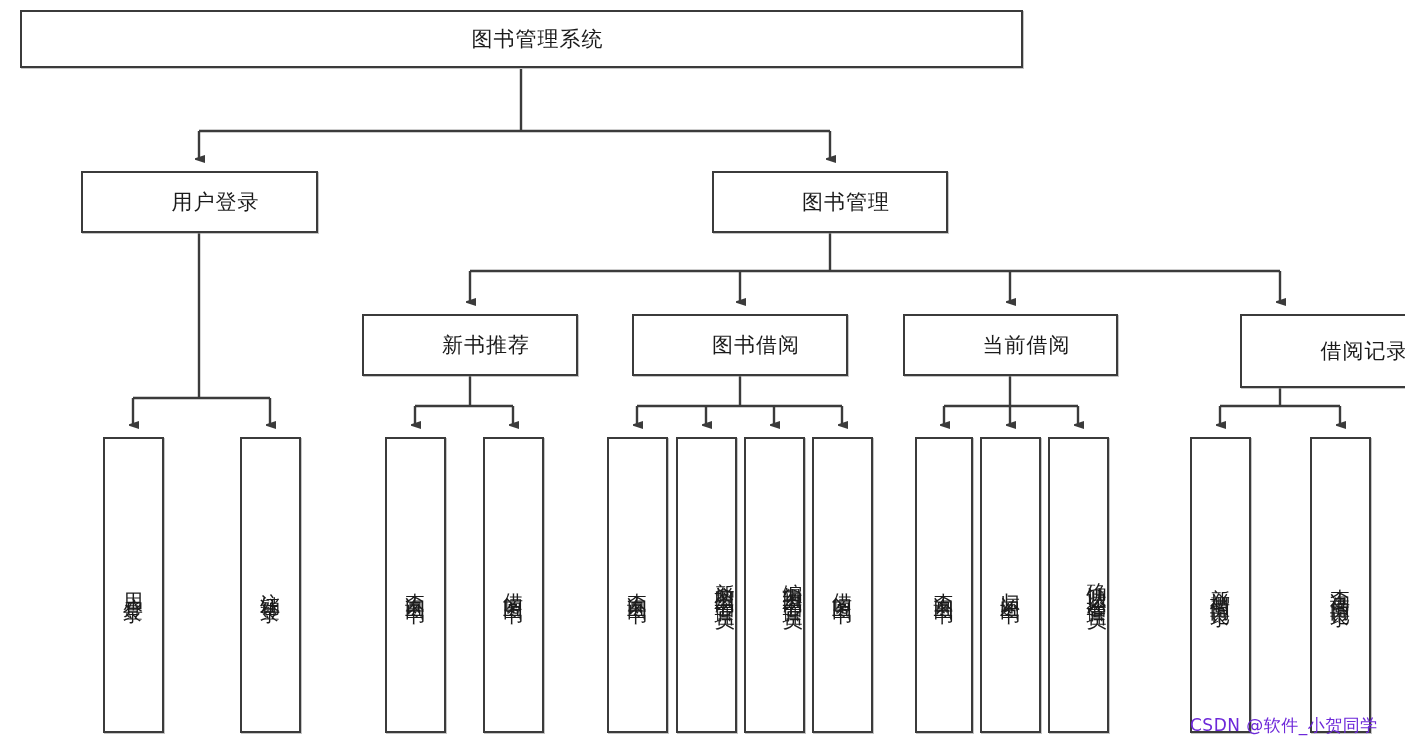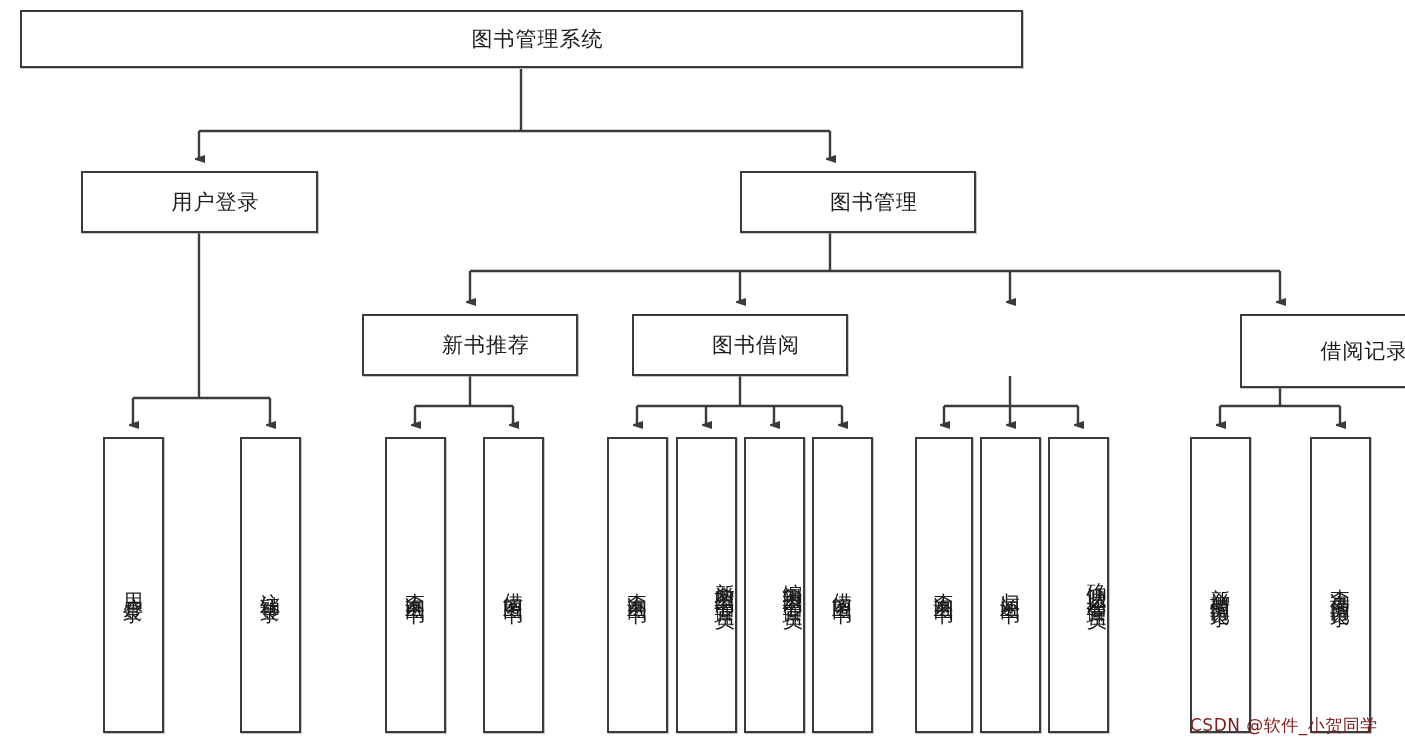--- a/index.html
+++ b/index.html
@@ -38,21 +38,21 @@
     letter-spacing:4px;
     line-height:1;
     padding:6px 0;
     align-items:flex-start;
     justify-content:center;
   }
   .node.v.mid{align-items:center;}
   .node.v span{display:block;}
   .watermark{
     position:absolute;
-    color:#7f1d1d;
+    color:#6d28d9;
     font-size:17px;
     white-space:nowrap;
     z-index:5;
     letter-spacing:.5px;
   }
 </style>
 </head>
 <body>
 
 <div id="canvas">
@@ -107,29 +107,32 @@
     </g>
   </svg>
 
   <div class="node h" style="left:20px;top:10px;width:1003px;height:58px;">
     <span>图书管理系统</span>
   </div>
 
   <div class="node h" style="left:81px;top:171px;width:237px;height:62px;">
     <span>用户登录</span>
   </div>
-  <div class="node h" style="left:712px;top:171px;width:236px;height:62px;margin-left:28px;">
+  <div class="node h" style="left:712px;top:171px;width:236px;height:62px;">
     <span>图书管理</span>
   </div>
 
   <div class="node h" style="left:632px;top:314px;width:216px;height:62px;">
     <span>图书借阅</span>
   </div>
   <div class="node h" style="left:362px;top:314px;width:216px;height:62px;">
     <span>新书推荐</span>
+  </div>
+  <div class="node h" style="left:903px;top:314px;width:215px;height:62px;">
+    <span>当前借阅</span>
   </div>
   <div class="node h" style="left:1240px;top:314px;width:217px;height:74px;">
     <span>借阅记录</span>
   </div>
 
   <div class="node v mid" style="left:103px;top:437px;width:61px;height:296px;">
     <span>用户登录</span>
   </div>
   <div class="node v mid" style="left:240px;top:437px;width:61px;height:296px;">
     <span>注销登录</span>

